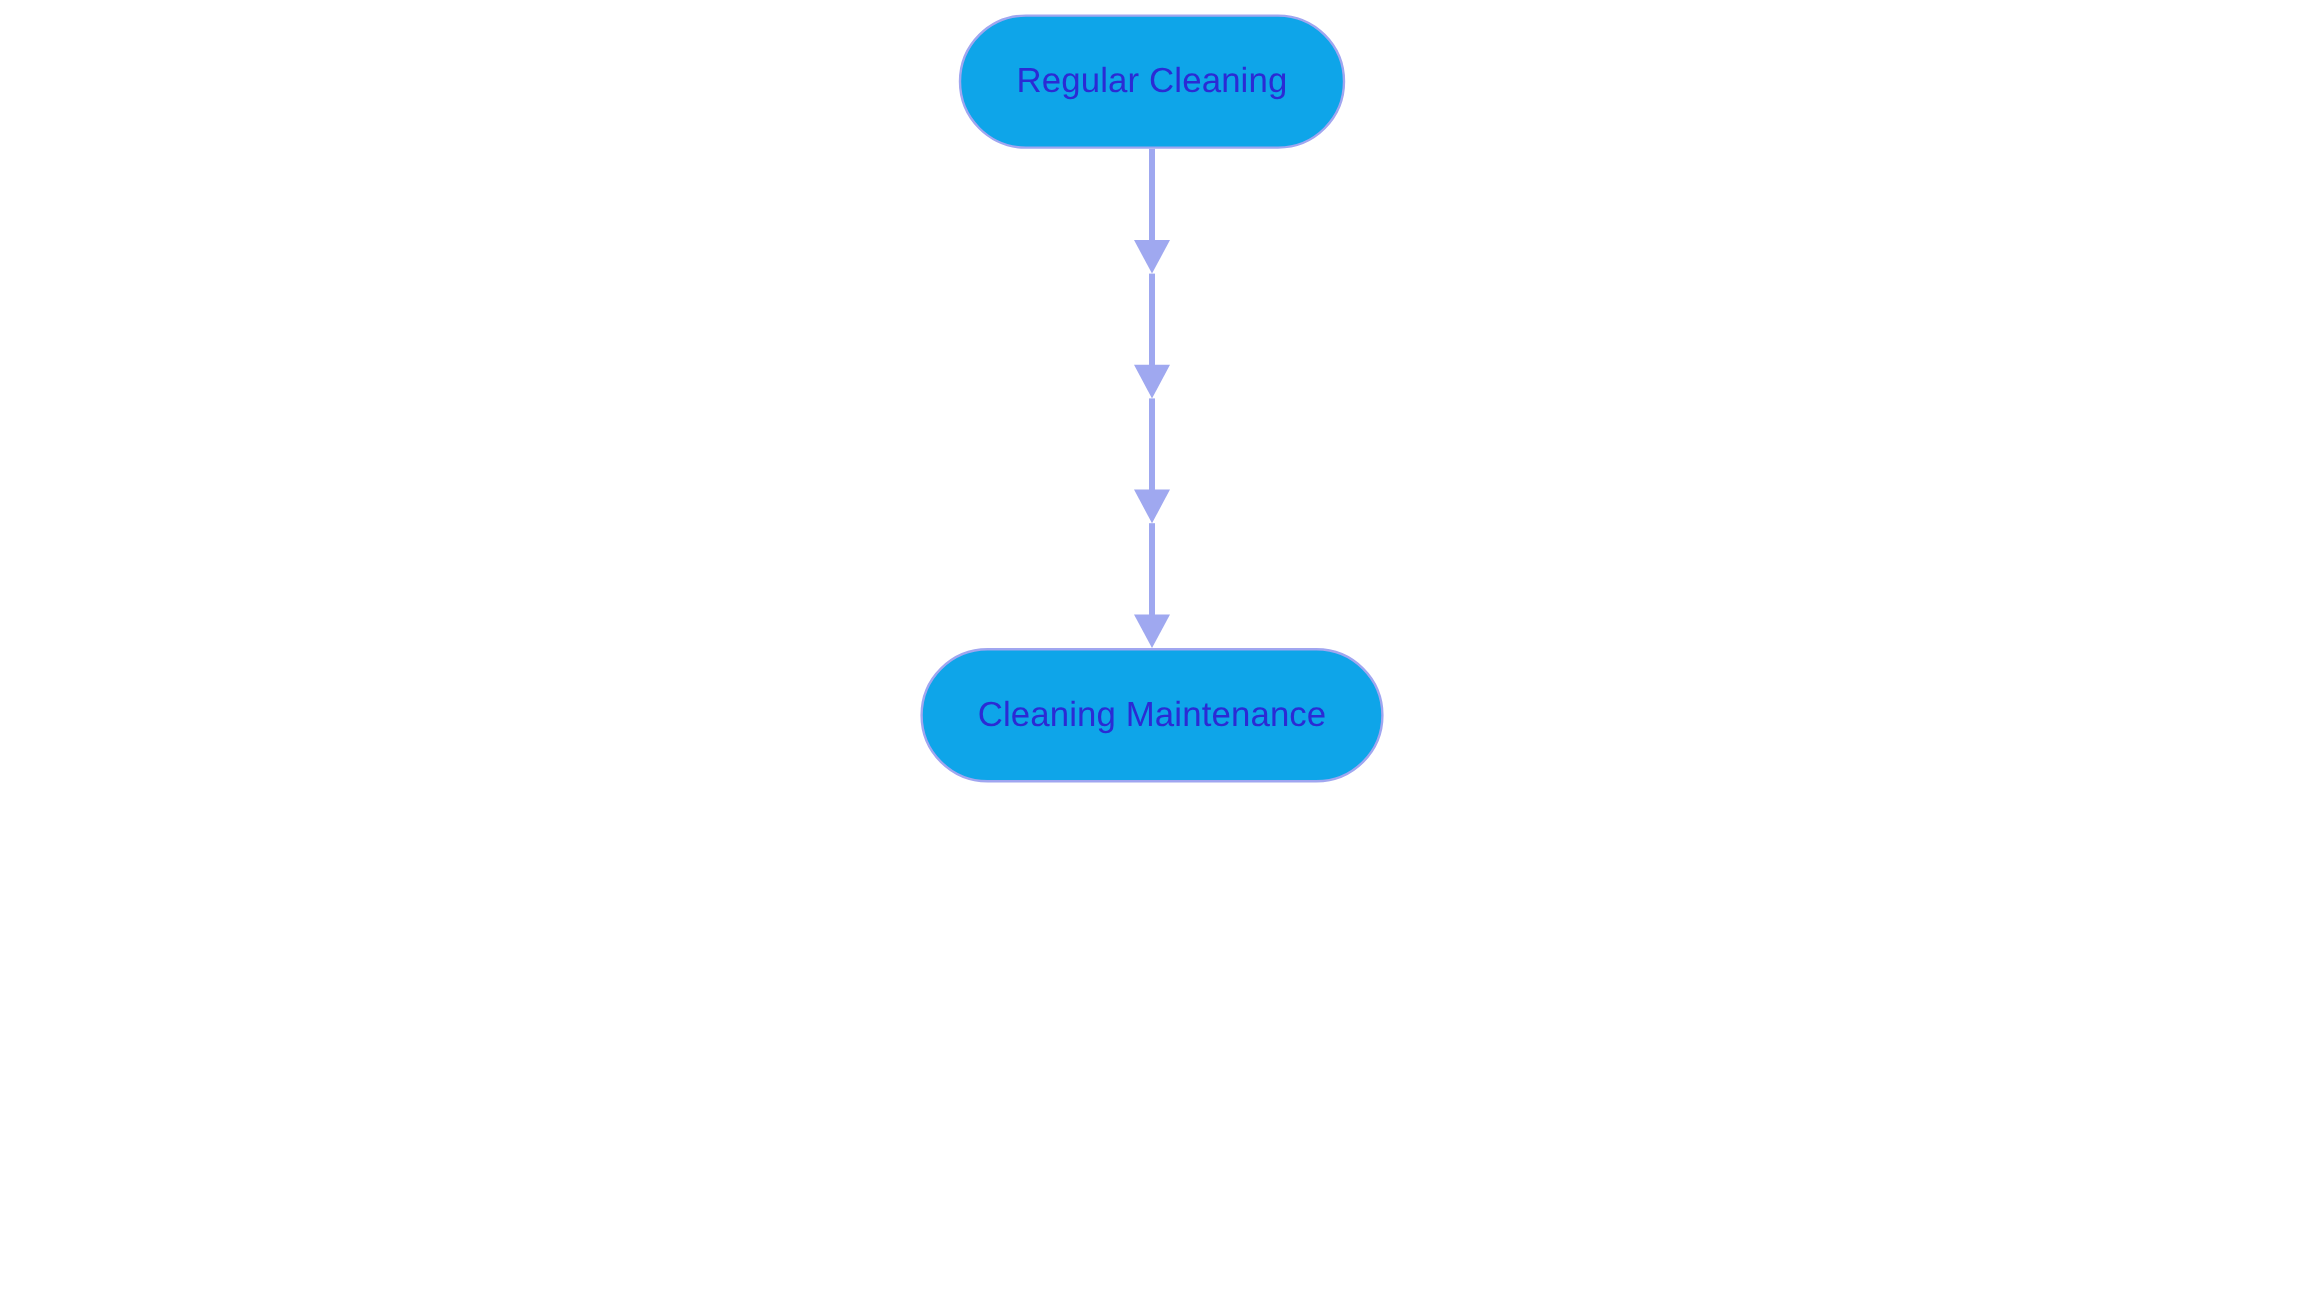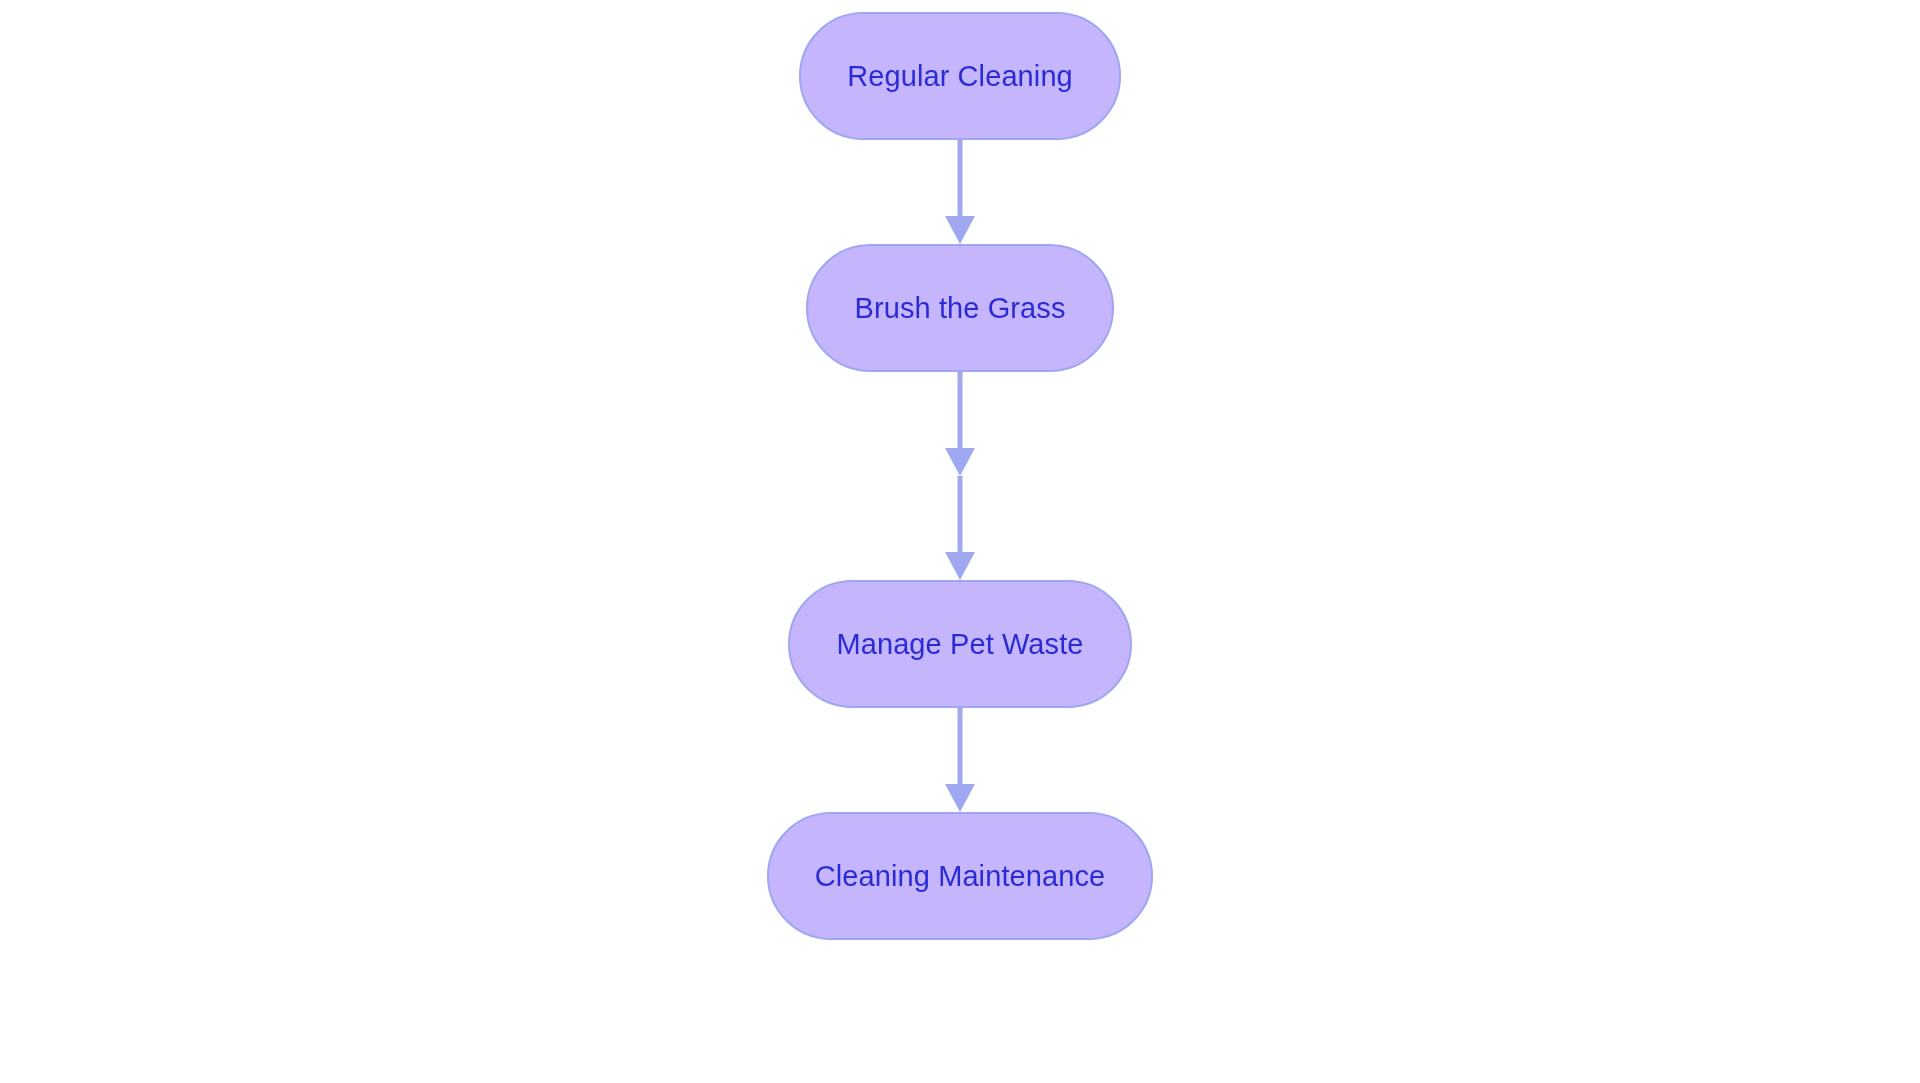--- a/index.html
+++ b/index.html
@@ -30,22 +30,22 @@
     height: 1083px;
     display: flex;
     flex-direction: column;
     align-items: center;
     justify-content: flex-start;
   }
 
   
   .node {
     box-sizing: border-box;
-    height: 128px;
-    background: #c4b5fd;
+    height: 112px;
+    background: #0ea5e9;
     border: 2px solid #a0a6f0;
     border-radius: 64px;
     display: flex;
     align-items: center;
     justify-content: center;
     padding: 0 46px;
     white-space: nowrap;
   }
 
   .node-label {
@@ -95,38 +95,32 @@
 
     <div class="node">
       <span class="node-label">Regular Cleaning</span>
     </div>
 
     <div class="connector">
       <div class="stem"></div>
       <div class="head"></div>
     </div>
 
-    <div class="node">
-      <span class="node-label">Brush the Grass</span>
-    </div>
 
     <div class="connector">
       <div class="stem"></div>
       <div class="head"></div>
     </div>
 
 
     <div class="connector">
       <div class="stem"></div>
       <div class="head"></div>
     </div>
 
-    <div class="node">
-      <span class="node-label">Manage Pet Waste</span>
-    </div>
 
     <div class="connector">
       <div class="stem"></div>
       <div class="head"></div>
     </div>
 
     <div class="node">
       <span class="node-label">Cleaning Maintenance</span>
     </div>
 

